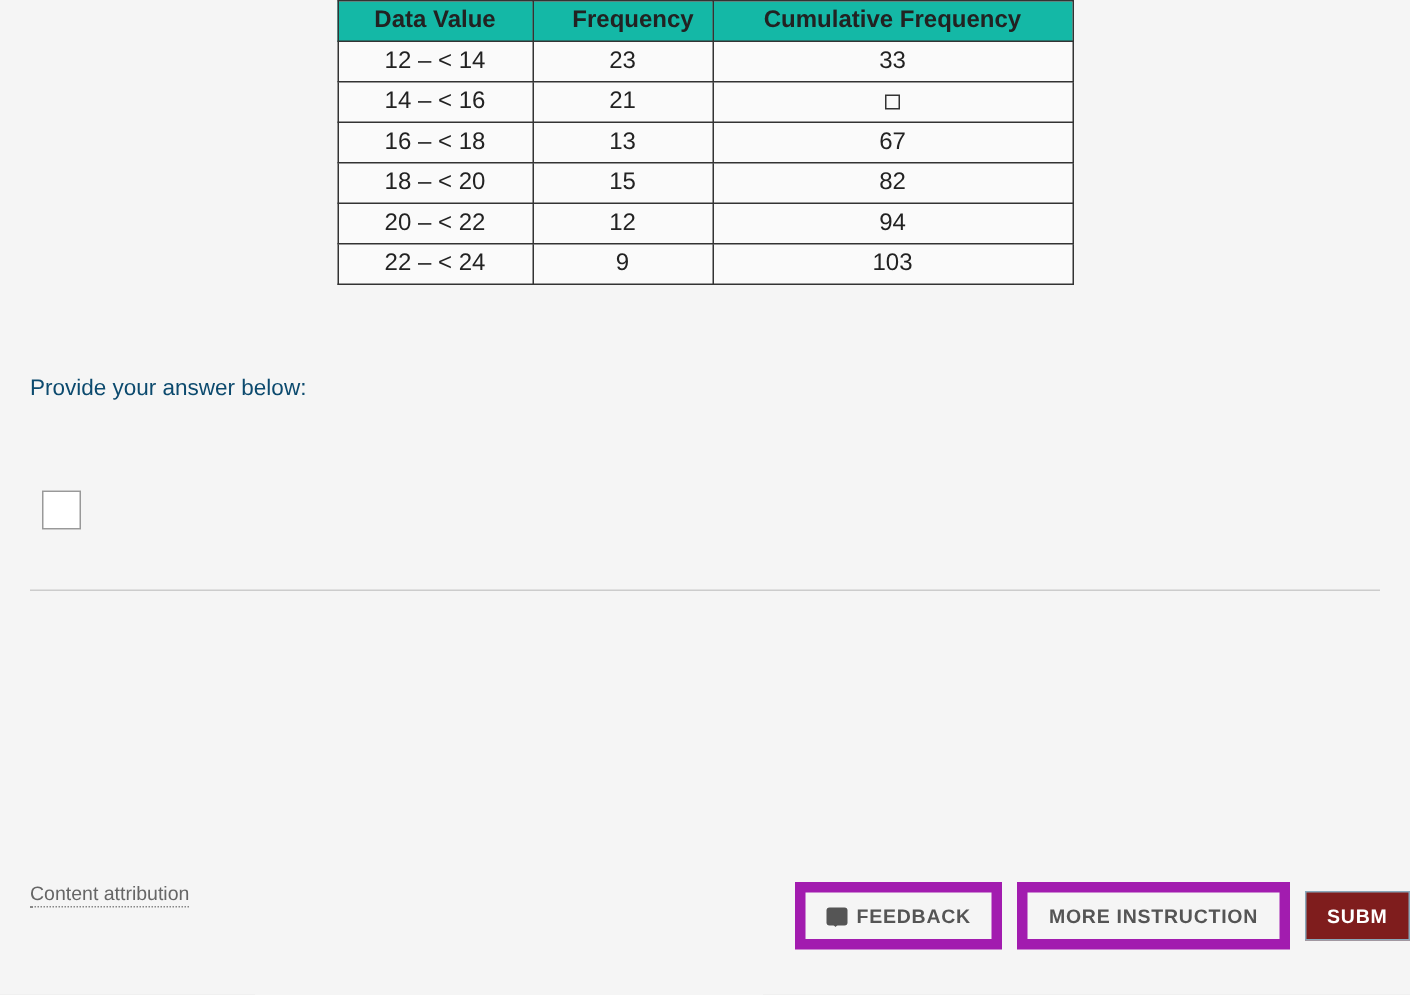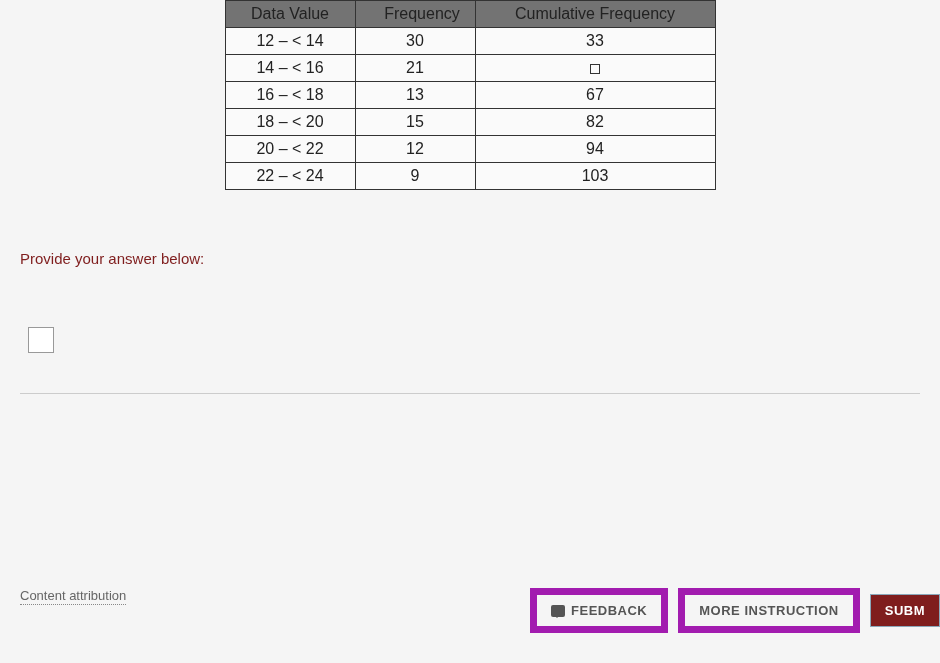--- a/index.html
+++ b/index.html
@@ -43,36 +43,36 @@
       background: #fafafa;
     }
     th, td {
       border: 1.5px solid #333;
       padding: 4px 10px;
       text-align: center;
       font-size: 16px;
       color: #222;
     }
     th {
-      font-weight: normal;
-      background: #737373;
+      font-weight: bold;
+      background: #14b8a6;
     }
     .col-data { width: 130px; }
     .col-freq { width: 120px; padding-left: 24px; }
     .col-cum { width: 240px; }
     .box-symbol {
       display: inline-block;
       width: 10px;
       height: 10px;
       border: 1.5px solid #333;
       vertical-align: middle;
     }
     .answer-prompt {
       font-size: 15px;
-      color: #7f1d1d;
+      color: #0c4a6e;
       margin-top: 40px;
       margin-bottom: 60px;
     }
     .answer-box {
       width: 26px;
       height: 26px;
       border: 1.5px solid #999;
       background: #fff;
       margin-left: 8px;
       margin-bottom: 40px;
@@ -146,21 +146,21 @@
       <thead>
         <tr>
           <th class="col-data">Data Value</th>
           <th class="col-freq">Frequency</th>
           <th class="col-cum">Cumulative Frequency</th>
         </tr>
       </thead>
       <tbody>
         <tr>
           <td>12 – &lt; 14</td>
-          <td>30</td>
+          <td>23</td>
           <td>33</td>
         </tr>
         <tr>
           <td>14 – &lt; 16</td>
           <td>21</td>
           <td><span class="box-symbol"></span></td>
         </tr>
         <tr>
           <td>16 – &lt; 18</td>
           <td>13</td>

